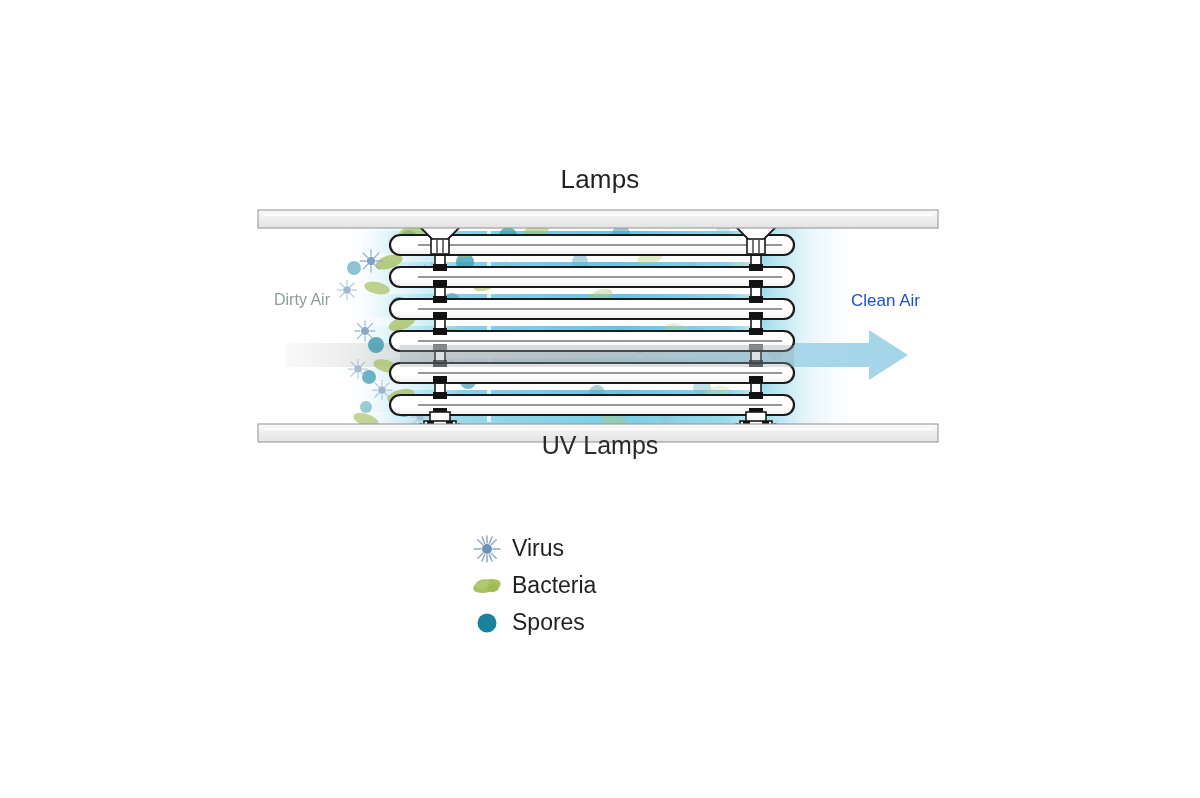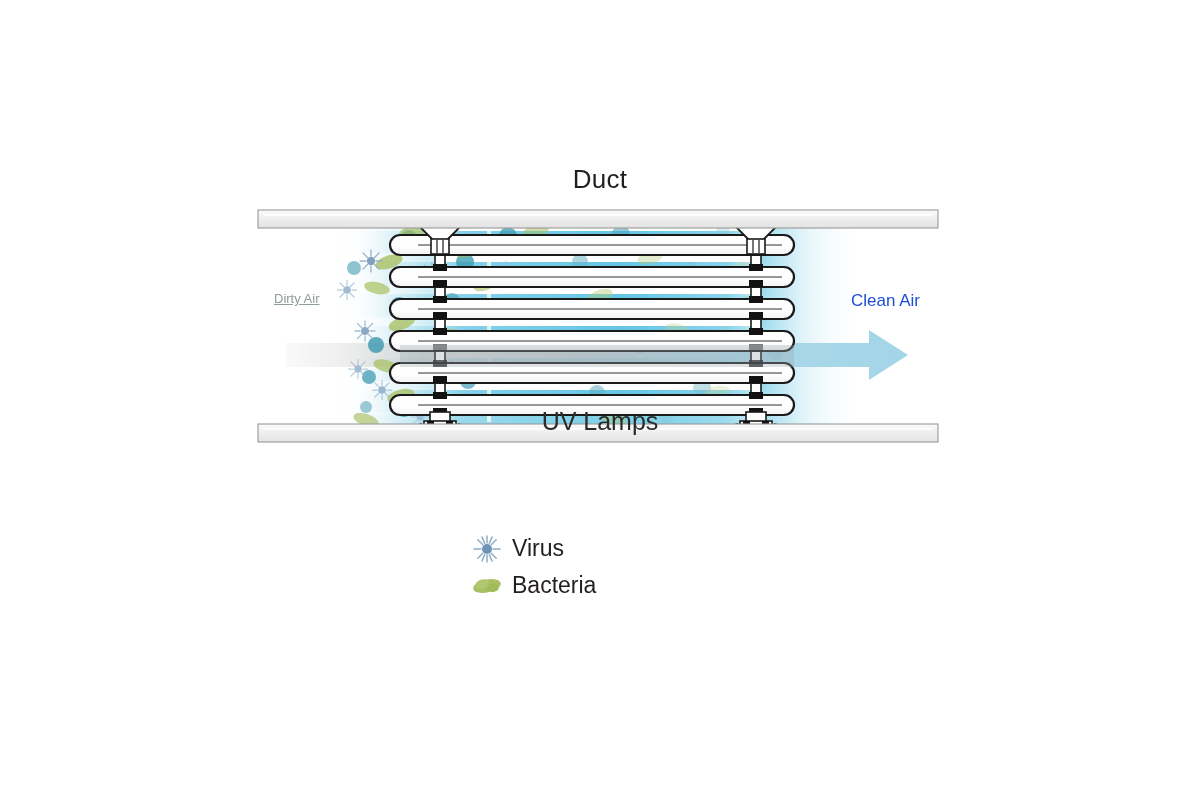--- a/index.html
+++ b/index.html
@@ -10,30 +10,29 @@
   }
   #stage{position:absolute;left:0;top:0;width:1200px;height:798px;}
   svg#scene{position:absolute;left:0;top:0;width:1200px;height:798px;display:block;}
 
   .lbl-duct{
     position:absolute;left:0;top:164px;width:1200px;text-align:center;
     font-size:26px;color:#231f20;font-family:"Liberation Sans",sans-serif;
     letter-spacing:.2px;
   }
   .lbl-dirty{
-    position:absolute;left:274px;top:291px;font-size:13px;color:#8e9e95;
+    position:absolute;left:274px;top:291px;font-size:16px;color:#8e9e95;
     font-family:"Liberation Sans",sans-serif;
-    text-decoration:underline;
   }
   .lbl-clean{
     position:absolute;left:851px;top:291px;font-size:17px;color:#1d4ed8;
     font-family:"Liberation Sans",sans-serif;
   }
   .lbl-uv{
-    position:absolute;left:0;top:407px;width:1200px;text-align:center;
+    position:absolute;left:0;top:431px;width:1200px;text-align:center;
     font-size:25px;color:#2b2b2b;font-family:"Liberation Sans",sans-serif;
   }
 
   .legend{position:absolute;left:466px;top:530px;width:420px;}
   .legend-row{display:flex;align-items:center;height:37px;}
   .legend-icon{width:42px;height:30px;display:flex;align-items:center;justify-content:center;flex:0 0 42px;}
   .legend-text{font-size:23px;color:#231f20;font-family:"Liberation Sans",sans-serif;margin-left:4px;}
 </style>
 </head>
 <body>
@@ -497,21 +496,21 @@
     <g>
       <rect x="258" y="210" width="680" height="18" fill="url(#gradWall)" stroke="#9a9a9a" stroke-width="1.1"></rect>
       <line x1="264" y1="215" x2="932" y2="215" stroke="#ffffff" stroke-width="2" opacity="0.9"></line>
     </g>
     <g>
       <rect x="258" y="424" width="680" height="18" fill="url(#gradWall)" stroke="#9a9a9a" stroke-width="1.1"></rect>
       <line x1="264" y1="429" x2="932" y2="429" stroke="#ffffff" stroke-width="2" opacity="0.9"></line>
     </g>
   </svg>
 
-  <div class="lbl-duct">Duct</div>
+  <div class="lbl-duct">Lamps</div>
   <div class="lbl-dirty">Dirty Air</div>
   <div class="lbl-clean">Clean Air</div>
   <div class="lbl-uv">UV Lamps</div>
 
   <div class="legend">
 
     <div class="legend-row">
       <span class="legend-icon">
         <svg width="30" height="30" viewBox="0 0 30 30">
           <g transform="translate(15,15)">
@@ -540,16 +539,24 @@
       <span class="legend-icon">
         <svg width="34" height="22" viewBox="0 0 34 22">
           <ellipse cx="17" cy="11" rx="14" ry="6.5" fill="#a8c062" transform="rotate(-12 17 11)"></ellipse>
           <ellipse cx="12" cy="9" rx="7" ry="4.5" fill="#b2c870" transform="rotate(-20 12 9)"></ellipse>
           <ellipse cx="23" cy="13" rx="6" ry="4" fill="#9fba56" transform="rotate(-6 23 13)"></ellipse>
         </svg>
       </span>
       <span class="legend-text">Bacteria</span>
     </div>
 
+    <div class="legend-row">
+      <span class="legend-icon">
+        <svg width="26" height="26" viewBox="0 0 26 26">
+          <circle cx="13" cy="13" r="9.5" fill="#19839e"></circle>
+        </svg>
+      </span>
+      <span class="legend-text">Spores</span>
+    </div>
 
   </div>
 
 </div>
 
 </body></html>

